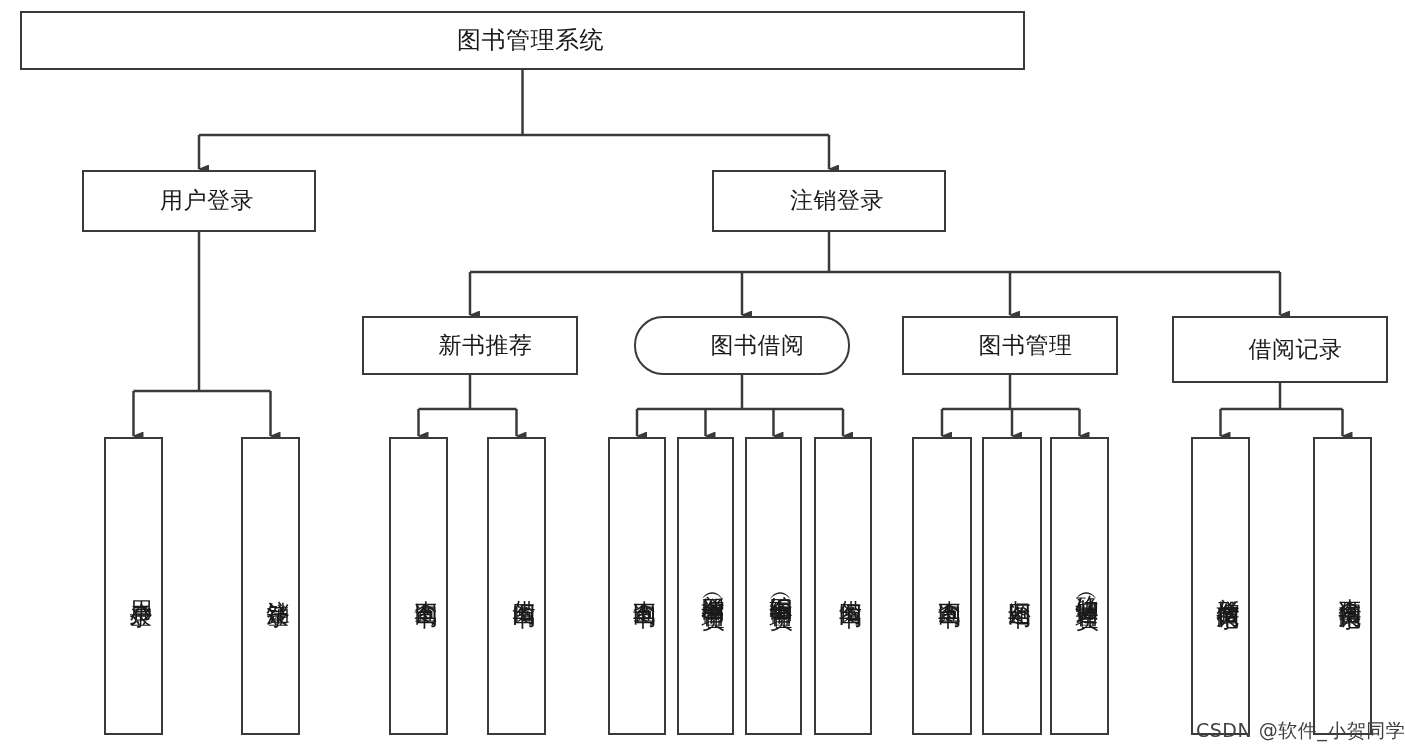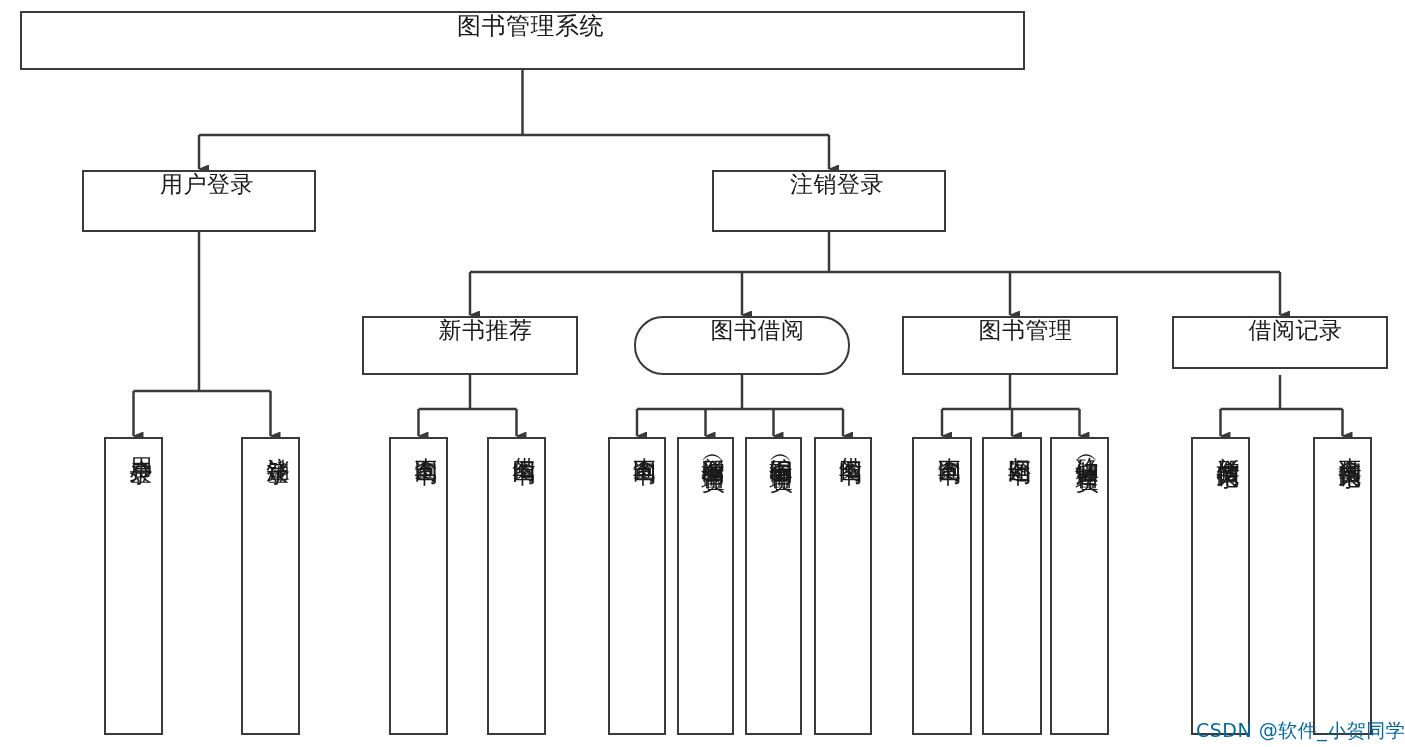--- a/index.html
+++ b/index.html
@@ -24,21 +24,21 @@
     top: 0;
     width: 1405px;
     height: 747px;
   }
   .node-box {
     position: absolute;
     box-sizing: border-box;
     background: #ffffff;
     border: 2.5px solid #3a3a3a;
     display: flex;
-    align-items: flex-start;
+    align-items: center;
     justify-content: center;
     overflow: hidden;
     padding-left: 16px;
   }
   .node-label-h {
     font-size: 23px;
     color: #1a1a1a;
     line-height: 1.1;
     white-space: nowrap;
     letter-spacing: 0.5px;
@@ -51,21 +51,21 @@
     line-height: 1.22;
     letter-spacing: 2px;
     white-space: nowrap;
   }
   .node-root .node-label-h { font-size: 24px; }
   .node-l1 .node-label-h { font-size: 23px; }
   .node-l2 .node-label-h { font-size: 23px; margin-left: 15px; }
   .watermark {
     position: absolute;
     font-size: 19px;
-    color: #0369a1;
+    color: #404040;
     white-space: nowrap;
     letter-spacing: 0.5px;
     pointer-events: none;
   }
 </style>
 </head>
 <body>
 
 <div id="diagram-root">
 
@@ -130,21 +130,21 @@
       </div>
       <div class="node-box node-l2" style="left: 362px; top: 316px; width: 216px; height: 59px;">
         <span class="node-label-h">新书推荐</span>
       </div>
       <div class="node-box node-l2" style="left: 634px; top: 316px; width: 216px; height: 59px; border-radius: 29px;">
         <span class="node-label-h">图书借阅</span>
       </div>
       <div class="node-box node-l2" style="left: 902px; top: 316px; width: 216px; height: 59px;">
         <span class="node-label-h">图书管理</span>
       </div>
-      <div class="node-box node-l2" style="left: 1172px; top: 316px; width: 216px; height: 53px;">
+      <div class="node-box node-l2" style="left: 1172px; top: 316px; width: 216px; height: 67px;">
         <span class="node-label-h">借阅记录</span>
       </div>
       <div class="node-box node-leaf" style="left: 389px; top: 437px; width: 59px; height: 298px;">
         <span class="node-label-v">查询图书</span>
       </div>
       <div class="node-box node-leaf" style="left: 487px; top: 437px; width: 59px; height: 298px;">
         <span class="node-label-v">借阅图书</span>
       </div>
       <div class="node-box node-leaf" style="left: 608px; top: 437px; width: 58px; height: 298px;">
         <span class="node-label-v">查询图书</span>

